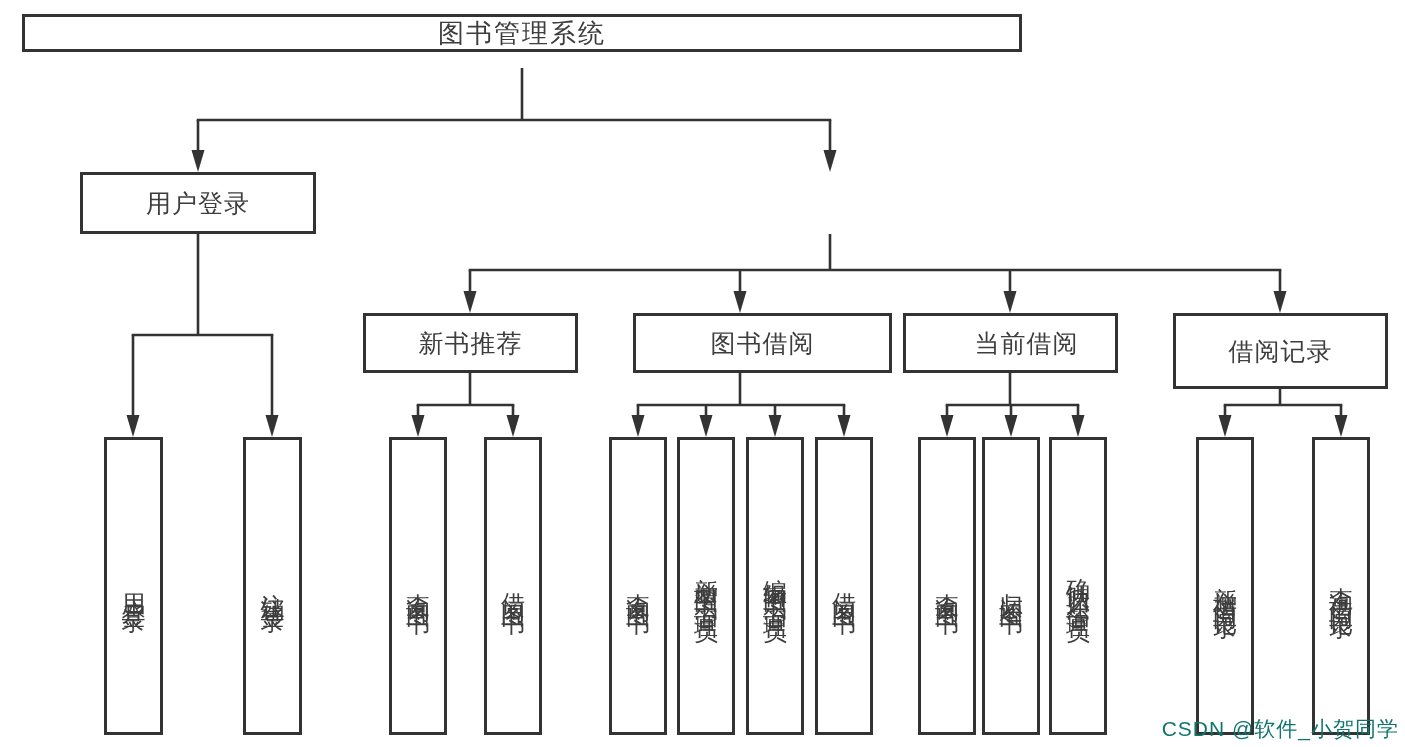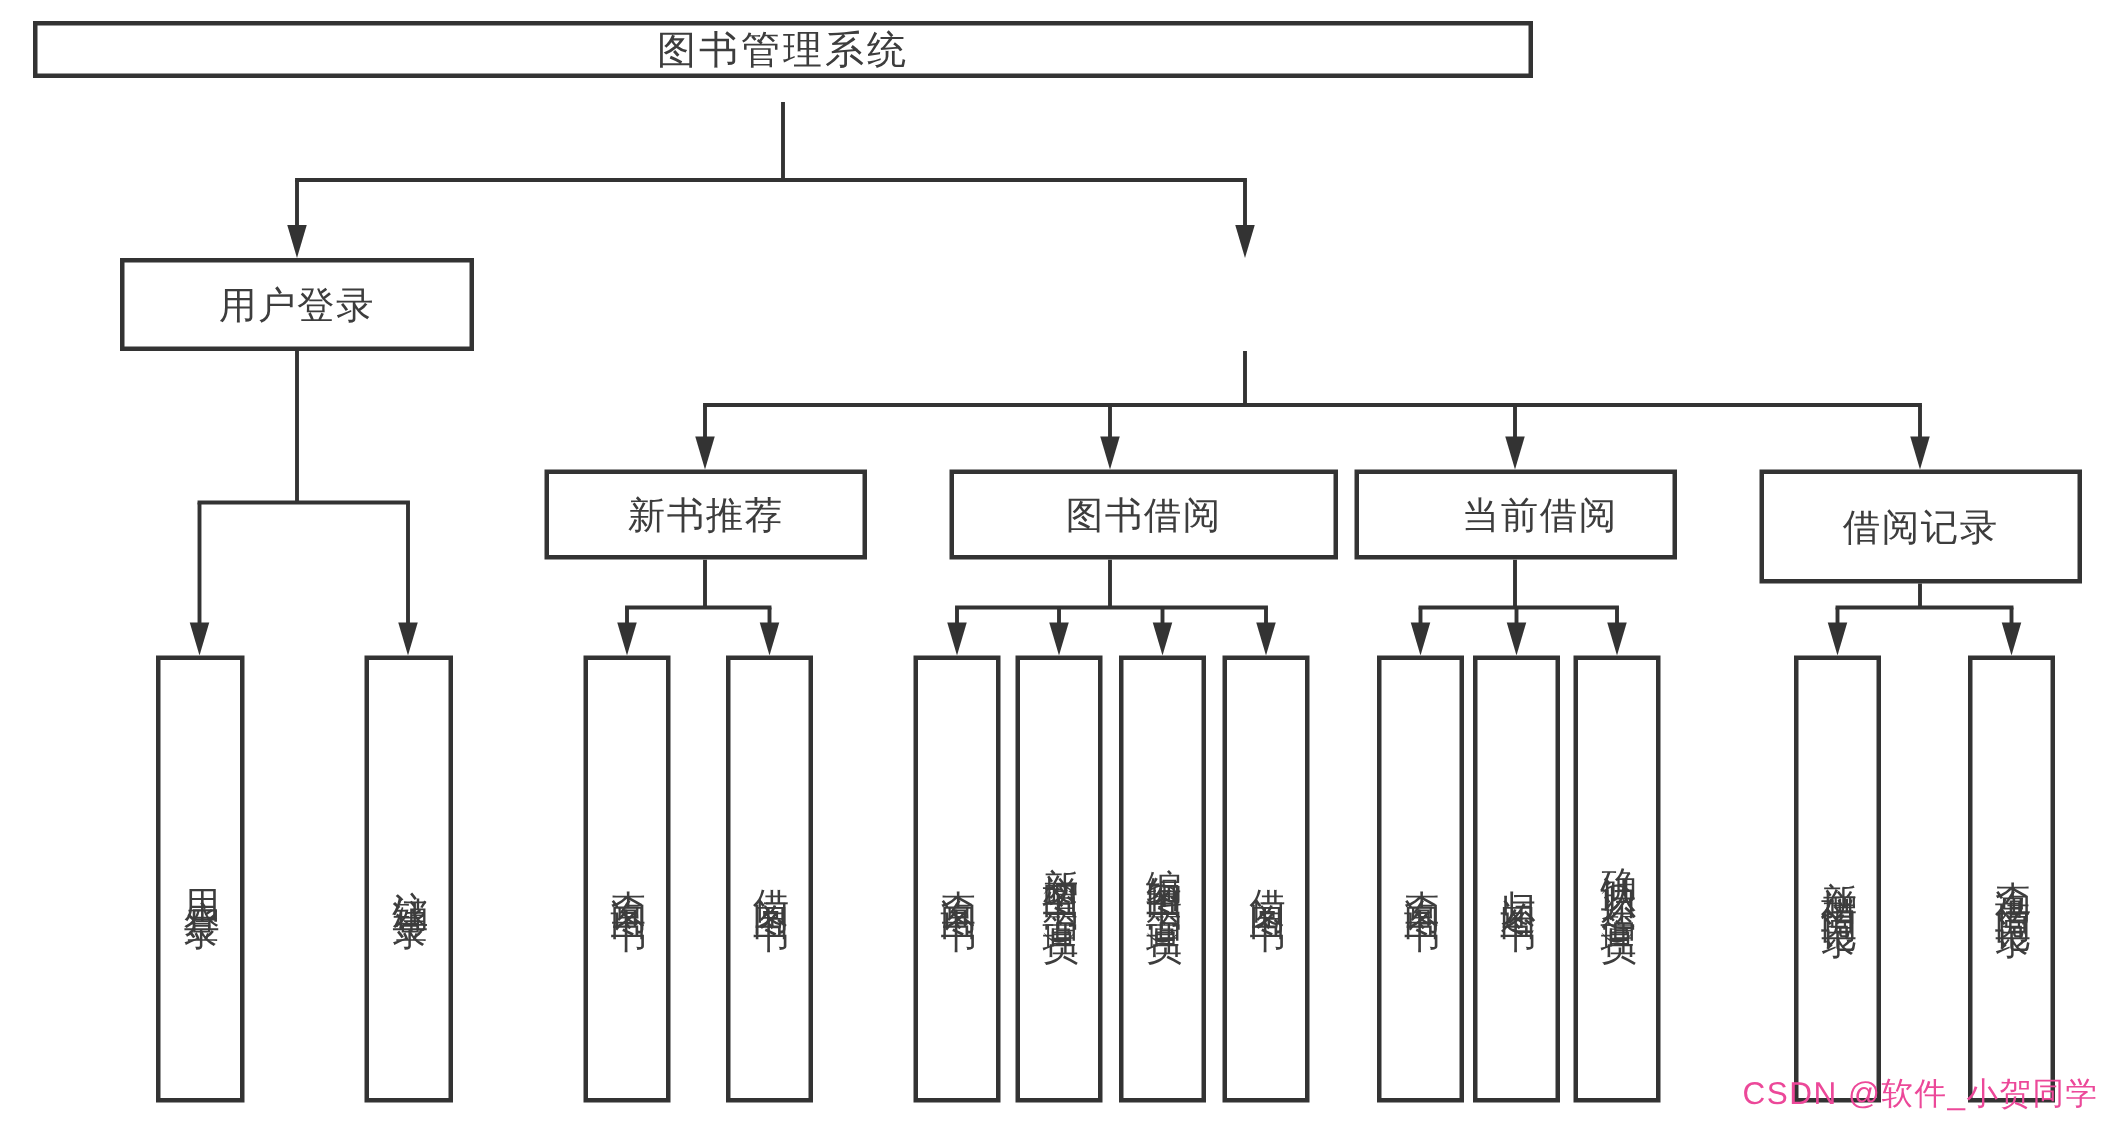--- a/index.html
+++ b/index.html
@@ -48,21 +48,21 @@
     letter-spacing: 6px;
     line-height: 1;
     white-space: nowrap;
   }
   #watermark {
     position: absolute;
     z-index: 3;
     right: 6px;
     bottom: 4px;
     font-size: 21px;
-    color: #ec4899;
+    color: #0f766e;
     letter-spacing: 1px;
     white-space: nowrap;
   }
 </style>
 </head>
 <body>
 
 <div id="stage">
 
   <svg id="connectors" width="1405" height="747" viewBox="0 0 1405 747" stroke="#333333" stroke-width="2.6" fill="none">

